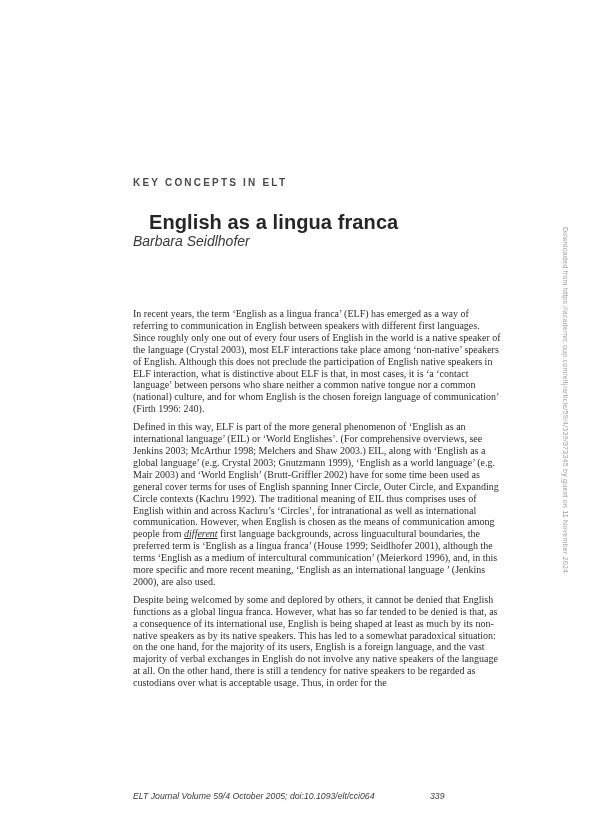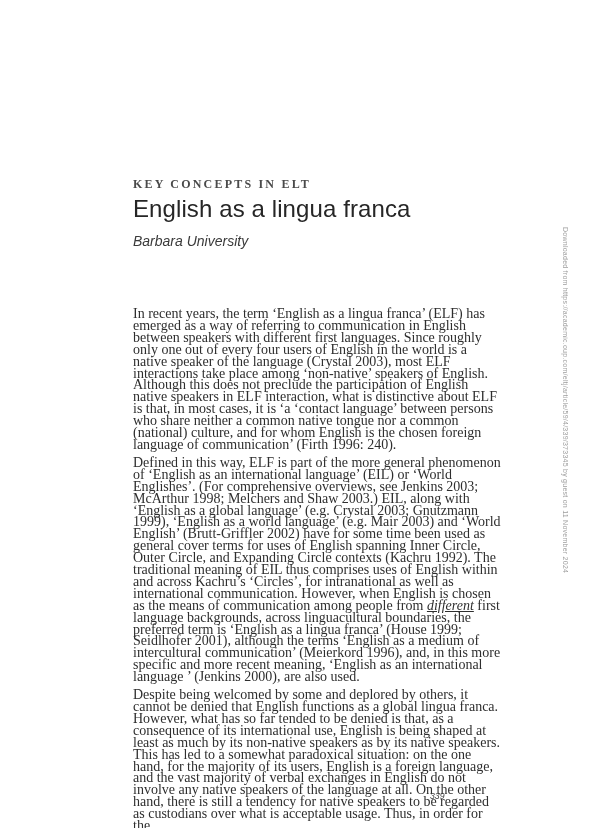--- a/index.html
+++ b/index.html
@@ -11,34 +11,34 @@
     position: relative;
     width: 600px;
     height: 828px;
     background: #ffffff;
     overflow: hidden;
   }
   .kicker {
     position: absolute;
     left: 133px;
     top: 177px;
-    font-family: Liberation Serif, serif;
-    font-size: 12px;
+    font-family: Liberation Sans, sans-serif;
+    font-size: 10px;
     font-weight: bold;
     letter-spacing: 2.2px;
     color: #4a4a4a;
   }
   .article-title {
     position: absolute;
     left: 133px;
     top: 195px;
-    margin: 0;
+    margin: 16px;
     font-family: "Liberation Sans", sans-serif;
-    font-size: 24px;
-    font-weight: normal;
+    font-size: 20px;
+    font-weight: bold;
     color: #262626;
     letter-spacing: 0.1px;
   }
   .author {
     position: absolute;
     left: 133px;
     top: 233px;
     font-family: "Liberation Sans", sans-serif;
     font-style: italic;
     font-size: 14px;
@@ -46,21 +46,21 @@
   }
   .body-text {
     position: absolute;
     left: 133px;
     top: 308px;
     width: 368px;
   }
   .body-text p {
     margin: 0 0 6px 0;
     font-family: "Liberation Serif", serif;
-    font-size: 14px;
+    font-size: 10px;
     line-height: 11.9px;
     color: #2e2e2e;
     text-align: left;
   }
   .body-text p em {
     font-style: italic;
     text-decoration: underline;
   }
   .footer {
     position: absolute;
@@ -96,35 +96,36 @@
 </style>
 </head>
 <body>
 
 <div class="page">
 
   <div class="kicker">KEY CONCEPTS IN ELT</div>
 
   <h1 class="article-title">English as a lingua franca</h1>
 
-  <div class="author">Barbara University</div>
+  <div class="author">Barbara Seidlhofer</div>
 
   <div class="body-text">
     <p>
       <span>In recent years, the term ‘English as a lingua franca’ (ELF) has emerged as a way of referring to communication in English between speakers with different first languages. Since roughly only one out of every four users of English in the world is a native speaker of the language (Crystal 2003), most ELF interactions take place among ‘non-native’ speakers of English. Although this does not preclude the participation of English native speakers in ELF interaction, what is distinctive about ELF is that, in most cases, it is ‘a ‘contact language’ between persons who share neither a common native tongue nor a common (national) culture, and for whom English is the chosen foreign language of communication’ (Firth 1996: 240).</span>
     </p>
     <p>
       <span>Defined in this way, ELF is part of the more general phenomenon of ‘English as an international language’ (EIL) or ‘World Englishes’. (For comprehensive overviews, see Jenkins 2003; McArthur 1998; Melchers and Shaw 2003.) EIL, along with ‘English as a global language’ (e.g. Crystal 2003; Gnutzmann 1999), ‘English as a world language’ (e.g. Mair 2003) and ‘World English’ (Brutt-Griffler 2002) have for some time been used as general cover terms for uses of English spanning Inner Circle, Outer Circle, and Expanding Circle contexts (Kachru 1992). The traditional meaning of EIL thus comprises uses of English within and across Kachru’s ‘Circles’, for intranational as well as international communication. However, when English is chosen as the means of communication among people from </span><em>different</em><span> first language backgrounds, across linguacultural boundaries, the preferred term is ‘English as a lingua franca’ (House 1999; Seidlhofer 2001), although the terms ‘English as a medium of intercultural communication’ (Meierkord 1996), and, in this more specific and more recent meaning, ‘English as an international language ’ (Jenkins 2000), are also used.</span>
     </p>
     <p>
       <span>Despite being welcomed by some and deplored by others, it cannot be denied that English functions as a global lingua franca. However, what has so far tended to be denied is that, as a consequence of its international use, English is being shaped at least as much by its non-native speakers as by its native speakers. This has led to a somewhat paradoxical situation: on the one hand, for the majority of its users, English is a foreign language, and the vast majority of verbal exchanges in English do not involve any native speakers of the language at all. On the other hand, there is still a tendency for native speakers to be regarded as custodians over what is acceptable usage. Thus, in order for the</span>
     </p>
   </div>
 
   <div class="footer">
     <div class="footer-line1">
+      <span>ELT Journal Volume 59/4 October 2005; doi:10.1093/elt/cci064</span>
       <span class="page-number">339</span>
     </div>
   </div>
 
   <div class="watermark">Downloaded from https://academic.oup.com/eltj/article/59/4/339/373345 by guest on 11 November 2024</div>
 
 </div>
 
 </body></html>

